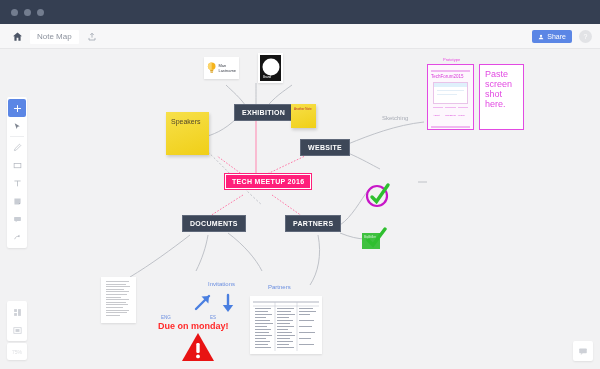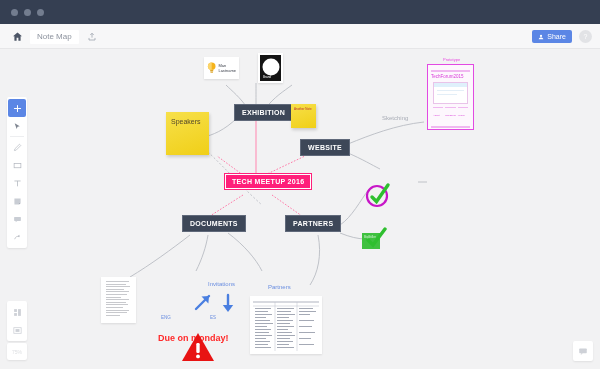--- a/index.html
+++ b/index.html
@@ -348,20 +348,23 @@
           </div>
         <div class="proto-cols txt" style="margin-top:6px">
           <div>About</div>
           <div>Speakers</div>
           <div>Venue</div>
         </div>
         <div class="proto-bar" style="margin-top:8px"></div>
       </div>
     </div>
 
+    <div class="frame" style="left:479px; top:15px; width:45px; height:66px; background:#ffffff;">
+      <div class="paste-txt">Paste screen shot here.</div>
+    </div>
 
     <div class="check-circle" style="left:363px; top:131px;">
       <svg width="30" height="30" viewBox="0 0 30 30">
         <circle cx="14" cy="16" r="10" fill="none" stroke="#c716c7" stroke-width="2.2"></circle>
         <path d="M9 17 l4.5 4.5 L25 5" stroke="#2fbf2f" stroke-width="3.4" fill="none" stroke-linecap="round"></path>
       </svg>
     </div>
 
     <div class="green-square" style="left:362px; top:184px; width:18px; height:16px;">
       <div class="gs-txt">BigStiller</div>
@@ -391,21 +394,21 @@
     <svg style="position:absolute; left:192px; top:242px;" width="22" height="22" viewBox="0 0 22 22">
       <path d="M4 18 L17 5" stroke="#4a7fe0" stroke-width="2.4" stroke-linecap="round"></path>
       <path d="M17 5 l-7.5 .6 L16.4 12.5z" fill="#4a7fe0"></path>
     </svg>
     <div class="lbl blue-sm" style="left:161px; top:266px;">ENG</div>
     <svg style="position:absolute; left:219px; top:244px;" width="18" height="22" viewBox="0 0 18 22">
       <path d="M9 2 L9 13" stroke="#4a7fe0" stroke-width="2.4" stroke-linecap="round"></path>
       <path d="M9 19 l-5.2-7 h10.4z" fill="#4a7fe0"></path>
     </svg>
     <div class="lbl blue-sm" style="left:210px; top:266px;">ES</div>
-    <div class="lbl red" style="left:158px; top:284px;">Due on monday!</div>
+    <div class="lbl red" style="left:158px; top:272px;">Due on monday!</div>
     <svg class="warn-tri" style="left:181px; top:283px;" width="34" height="30" viewBox="0 0 34 30">
       <path d="M17 1 L33 29 H1 Z" fill="#e81313"></path>
       <rect x="15.3" y="11" width="3.4" height="10" rx="1.2" fill="#ffffff"></rect>
       <circle cx="17" cy="24.4" r="1.9" fill="#ffffff"></circle>
     </svg>
 
     <div class="lbl blue" style="left:268px; top:235px;">Partners</div>
     <div class="sheet-thumb" style="left:250px; top:247px; width:72px; height:58px;">
       <svg width="66" height="52" viewBox="0 0 66 52">
         <rect x="0" y="0" width="66" height="52" fill="#ffffff"></rect>

